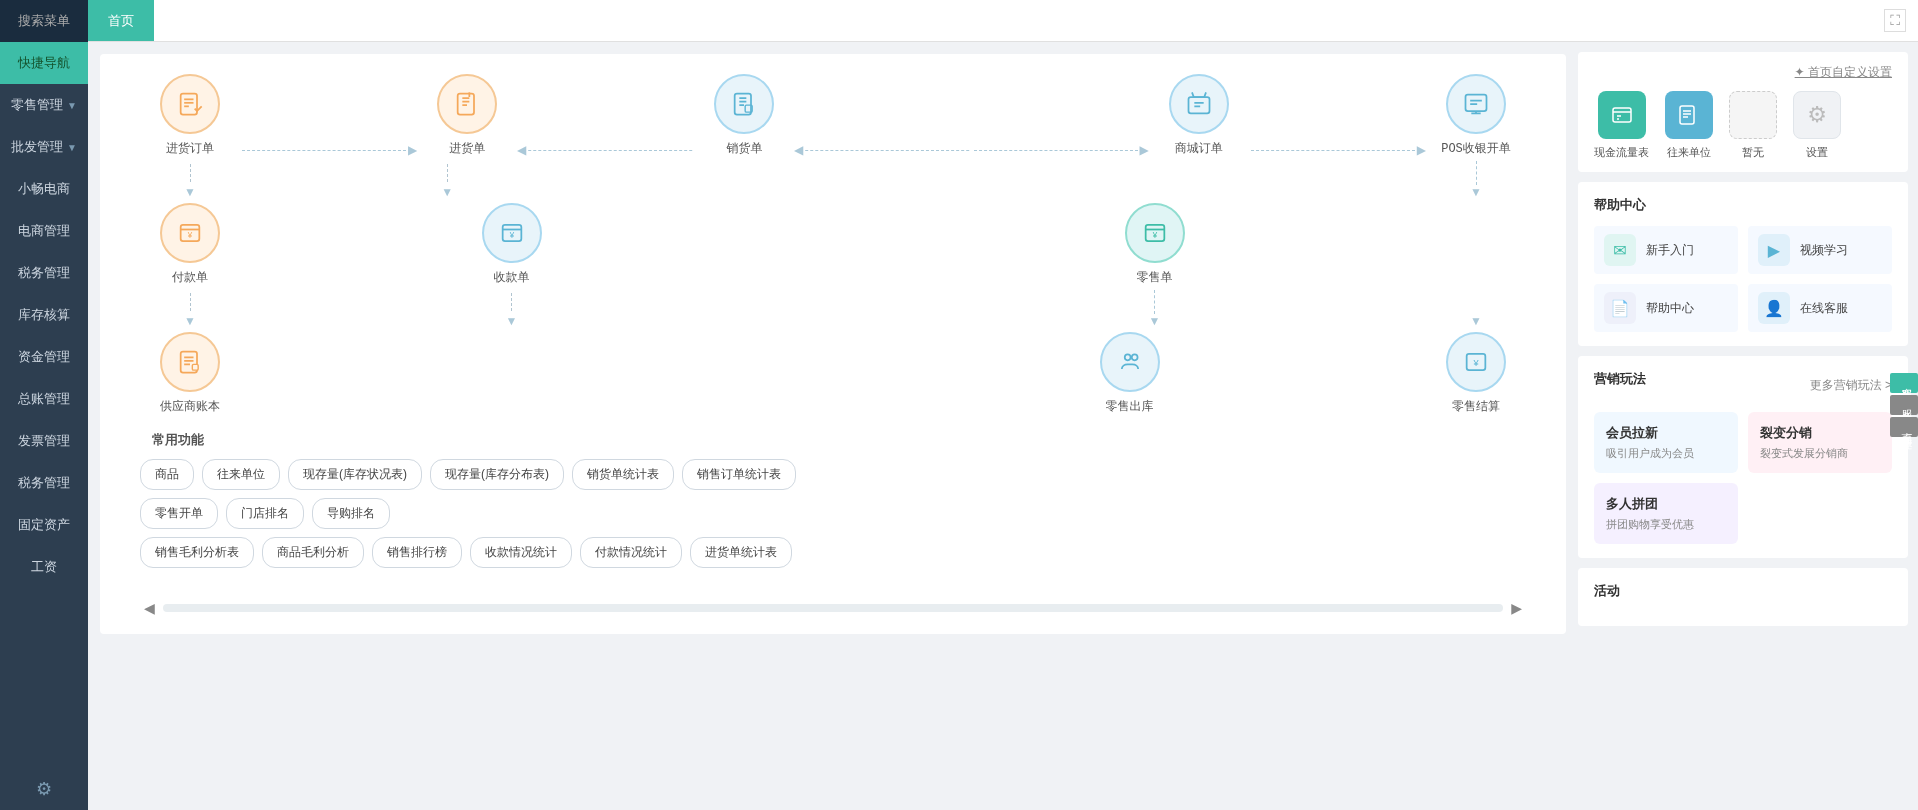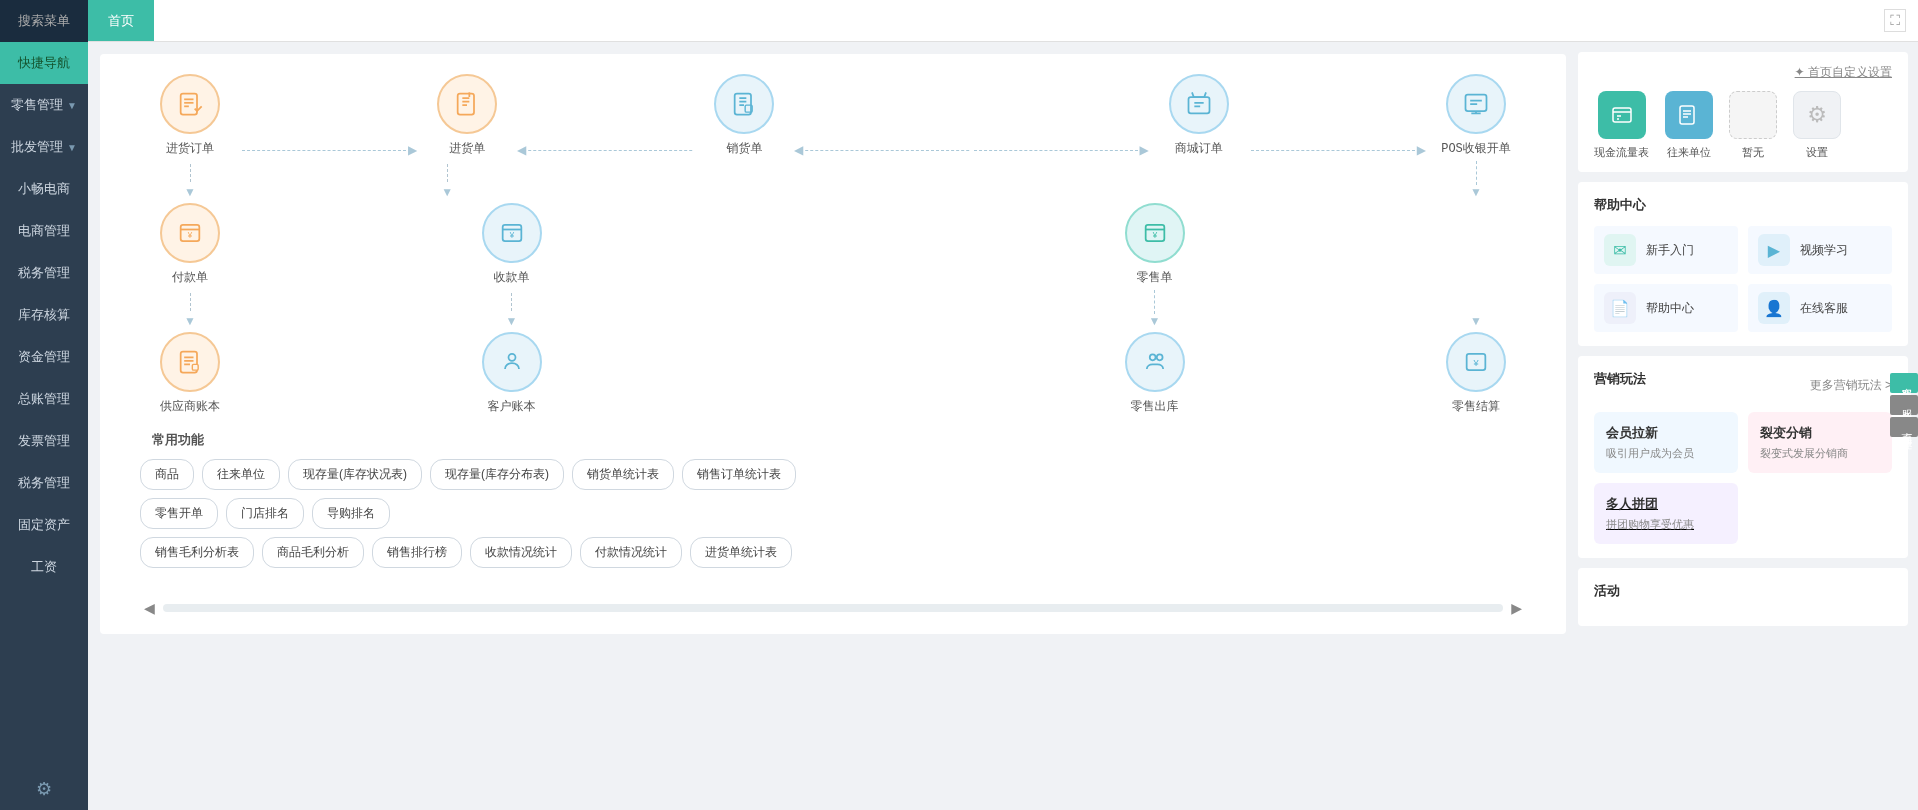--- a/index.html
+++ b/index.html
@@ -321,21 +321,21 @@
       gap: 10px;
     }
     .marketing-item {
       background: #f0f8ff;
       border-radius: 6px;
       padding: 12px;
       cursor: pointer;
     }
     .marketing-item.pink { background: #fff0f5; }
     .marketing-item.orange { background: #fff8f0; }
-    .marketing-item.purple { background: #f5f0ff; text-decoration: underline; }
+    .marketing-item.purple { background: #f5f0ff; }
     .marketing-item-title {
       font-size: 13px;
       font-weight: bold;
       color: #333;
       margin-bottom: 4px;
     }
     .marketing-item-desc {
       font-size: 11px;
       color: #888;
     }
@@ -641,29 +641,20 @@
               <div class="wf-circle orange">
                 <svg width="28" height="28" viewBox="0 0 24 24" fill="none">
                     <rect x="4" y="3" width="14" height="18" rx="2" stroke="#f5a85a" stroke-width="1.5"></rect>
                     <path d="M7 8h8M7 11h8M7 14h5" stroke="#f5a85a" stroke-width="1.5"></path>
                     <rect x="14" y="14" width="5" height="5" rx="1" stroke="#f5a85a" stroke-width="1.2" fill="#fff3e6"></rect>
                   </svg>
               </div>
               <span class="wf-label">供应商账本</span>
             </div>
             <div style="flex:1; min-width:20px;"></div>
-            <div class="wf-node">
-              <div class="wf-circle blue">
-                <svg width="28" height="28" viewBox="0 0 24 24" fill="none">
-                    <circle cx="12" cy="8" r="3" stroke="#5ab4d4" stroke-width="1.5"></circle>
-                    <path d="M6 18c0-3 2.7-5 6-5s6 2 6 5" stroke="#5ab4d4" stroke-width="1.5"></path>
-                  </svg>
-              </div>
-              <span class="wf-label">客户账本</span>
-            </div>
             <div style="flex:1; min-width:20px;"></div>
             <div style="width:100px;"></div>
             <div style="flex:1; min-width:20px;"></div>
             <div class="wf-node">
               <div class="wf-circle blue">
                 <svg width="28" height="28" viewBox="0 0 24 24" fill="none">
                     <circle cx="10" cy="8" r="2.5" stroke="#5ab4d4" stroke-width="1.5"></circle>
                     <circle cx="16" cy="8" r="2.5" stroke="#5ab4d4" stroke-width="1.5"></circle>
                     <path d="M5 18c0-2.5 2.2-4 5-4h4c2.8 0 5 1.5 5 4" stroke="#5ab4d4" stroke-width="1.5"></path>
                   </svg>

